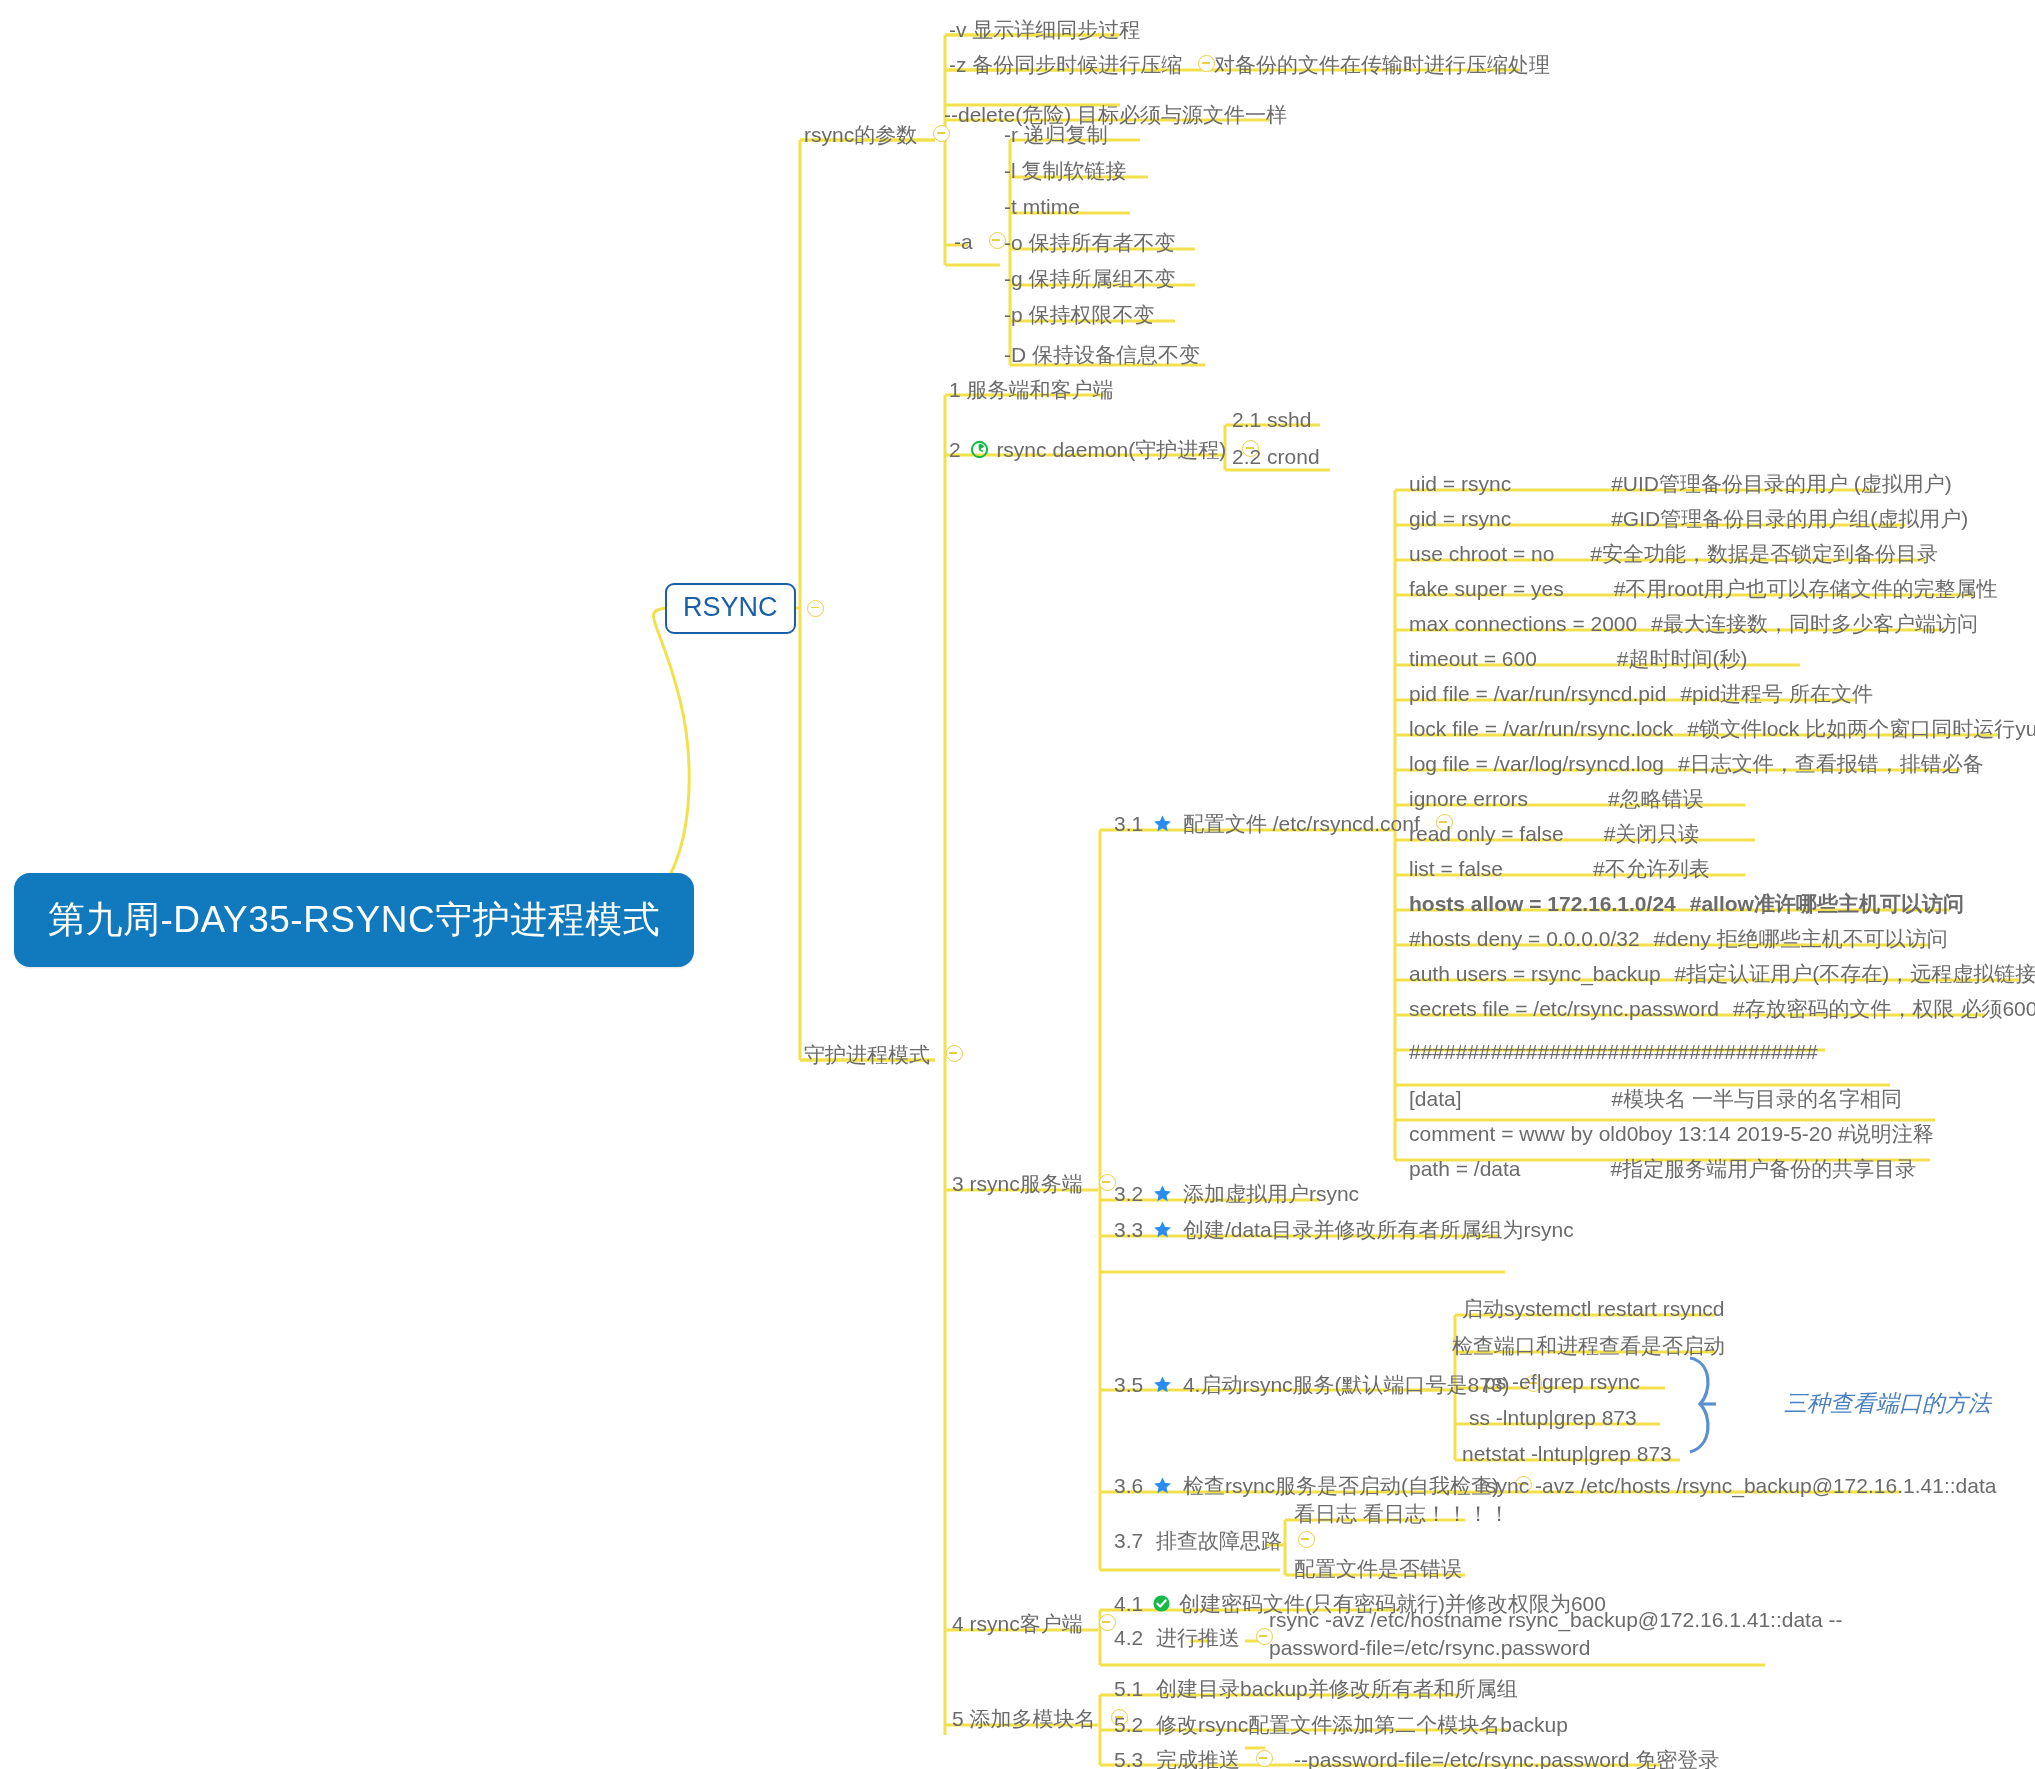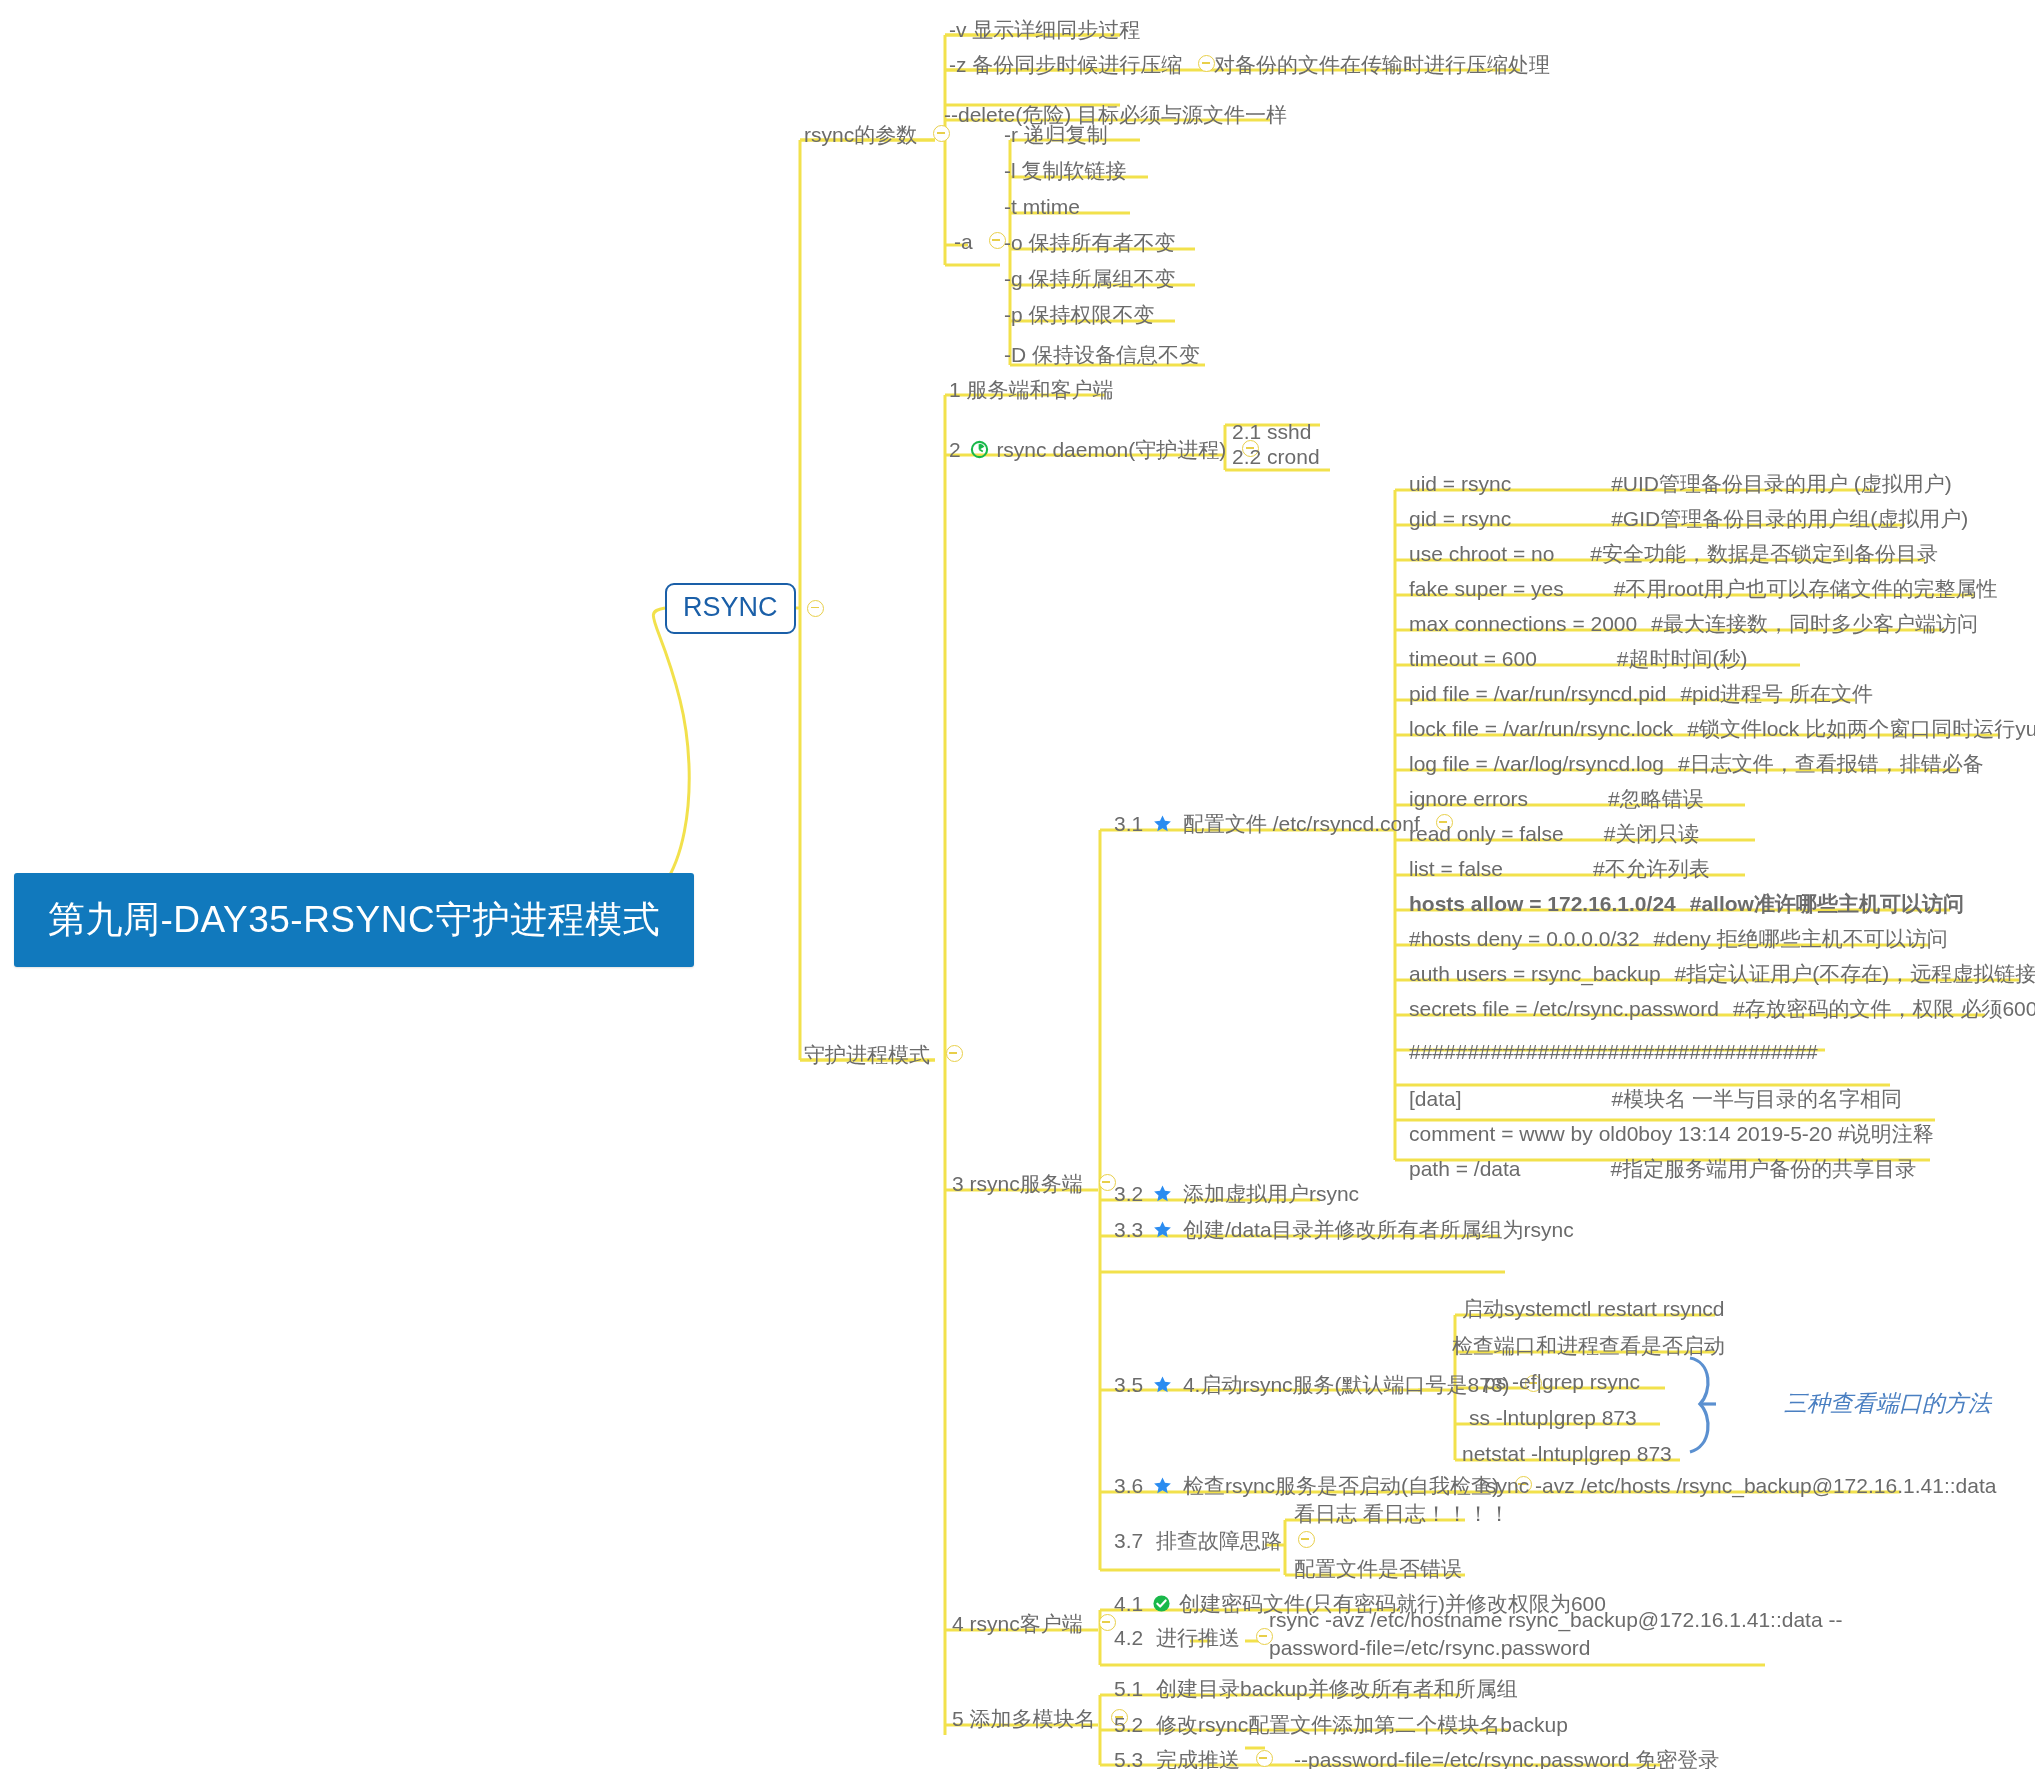--- a/index.html
+++ b/index.html
@@ -21,21 +21,21 @@
     padding:2px 4px 5px 4px;
     box-sizing:border-box;
   }
   .node .txt{display:inline-block;vertical-align:middle;}
 
   
   .root{
     position:absolute;
     background:#1179bd;
     color:#ffffff;
-    border-radius:3px;
+    border-radius:16px;
     font-size:37px;
     letter-spacing:.5px;
     padding:22px 34px;
     box-shadow:0 1px 2px rgba(0,0,0,.12);
     white-space:nowrap;
   }
   
   .lvl1{
     position:absolute;
     border:2px solid #1a5fa8;
@@ -277,21 +277,21 @@
     <span class="clock">
       <svg viewBox="0 0 20 20" width="19" height="19">
         <circle cx="10" cy="10" r="8" fill="none" stroke="#19b84a" stroke-width="2.2"></circle>
         <path d="M10 10 L10 4 A6 6 0 0 1 15.2 7 Z" fill="#19b84a"></path>
         <path d="M10 10 L10 4.5 M10 10 L13.5 12" stroke="#19b84a" stroke-width="1.8" fill="none"></path>
       </svg>
     </span>
     <span class="txt">rsync daemon(守护进程)</span>
     <span class="collapse"></span>
   </div>
-  <div class="node" style="left:1228px;top:404px;margin-top:12px;">
+  <div class="node" style="left:1228px;top:404px;">
     <span class="txt">2.1 sshd</span>
   </div>
   <div class="node" style="left:1228px;top:441px;">
     <span class="txt">2.2 crond</span>
   </div>
 
   <div class="node" style="left:948px;top:1168px;">
     <span class="txt">3 rsync服务端</span>
     <span class="collapse"></span>
   </div>

